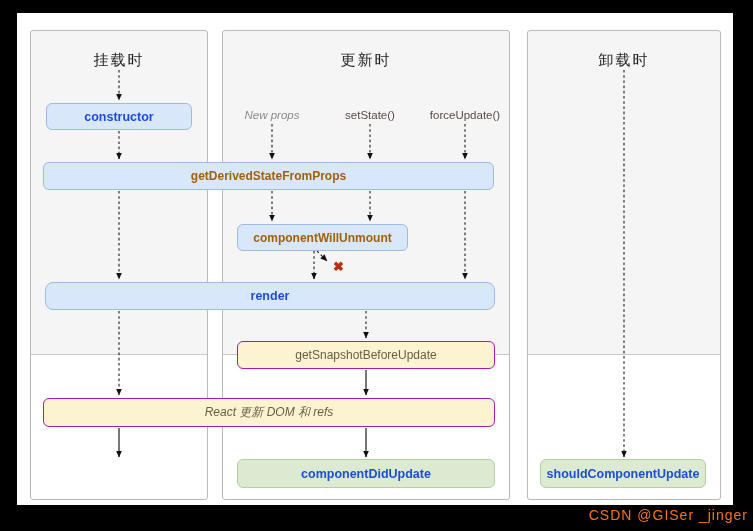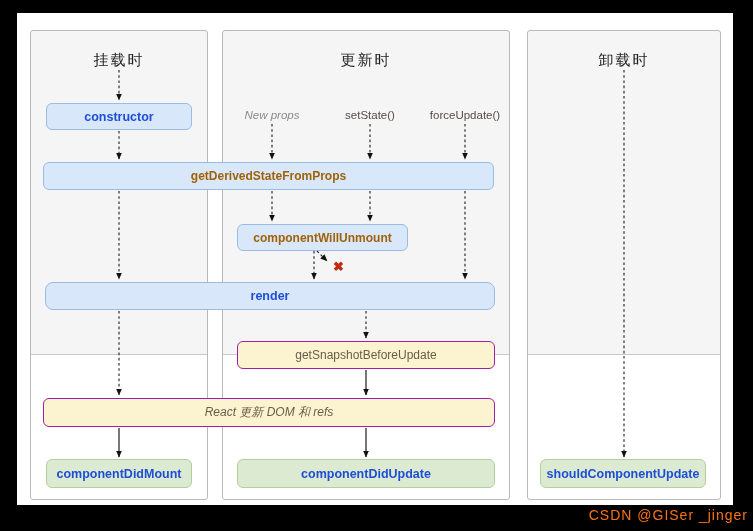--- a/index.html
+++ b/index.html
@@ -120,21 +120,20 @@
 
     <line class="dashed" x1="607" y1="57" x2="607" y2="444" marker-end="url(#ah)"></line>
   </svg>
 
   <div class="box blue bold" style="left:29px;  top:90px;  width:146px; height:27px;">constructor</div>
   <div class="box blue" style="left:26px;  top:149px; width:451px; height:28px;">getDerivedStateFromProps</div>
   <div class="box blue" style="left:220px; top:211px; width:171px; height:27px;">componentWillUnmount</div>
   <div class="box blue bold" style="left:28px;  top:269px; width:450px; height:28px;border-radius:8px;">render</div>
   <div class="box yellow" style="left:220px; top:328px; width:258px; height:28px;">getSnapshotBeforeUpdate</div>
   <div class="box yellow italic" style="left:26px; top:385px; width:452px; height:29px;">React 更新 DOM 和 refs</div>
-  <div class="box green bold" style="left:29px;  top:446px; width:146px; height:29px;">componentDidMount</div>
   <div class="box green bold" style="left:220px; top:446px; width:258px; height:29px;">componentDidUpdate</div>
   <div class="box green bold" style="left:523px; top:446px; width:166px; height:29px;">shouldComponentUpdate</div>
 
   <div class="cross">✖</div>
 
 </div>
 
 <div class="watermark">CSDN @GISer _jinger</div>
 
 </body></html>

